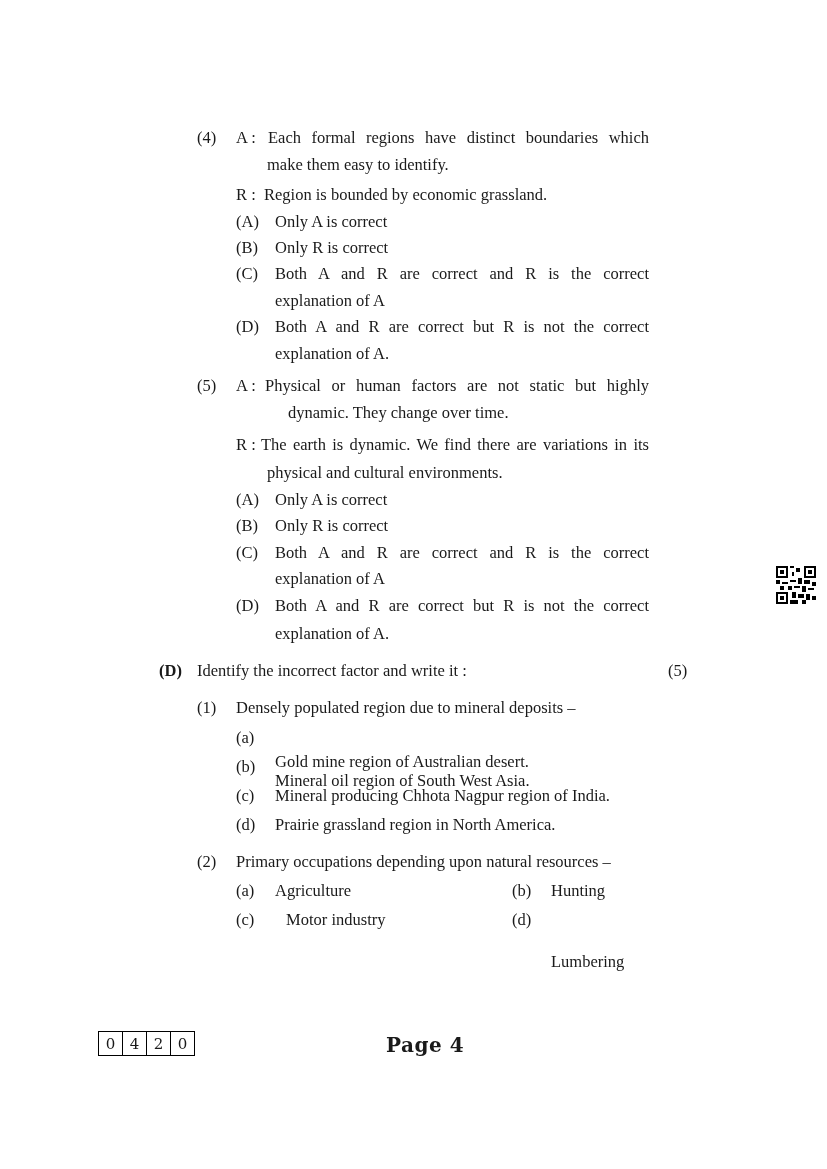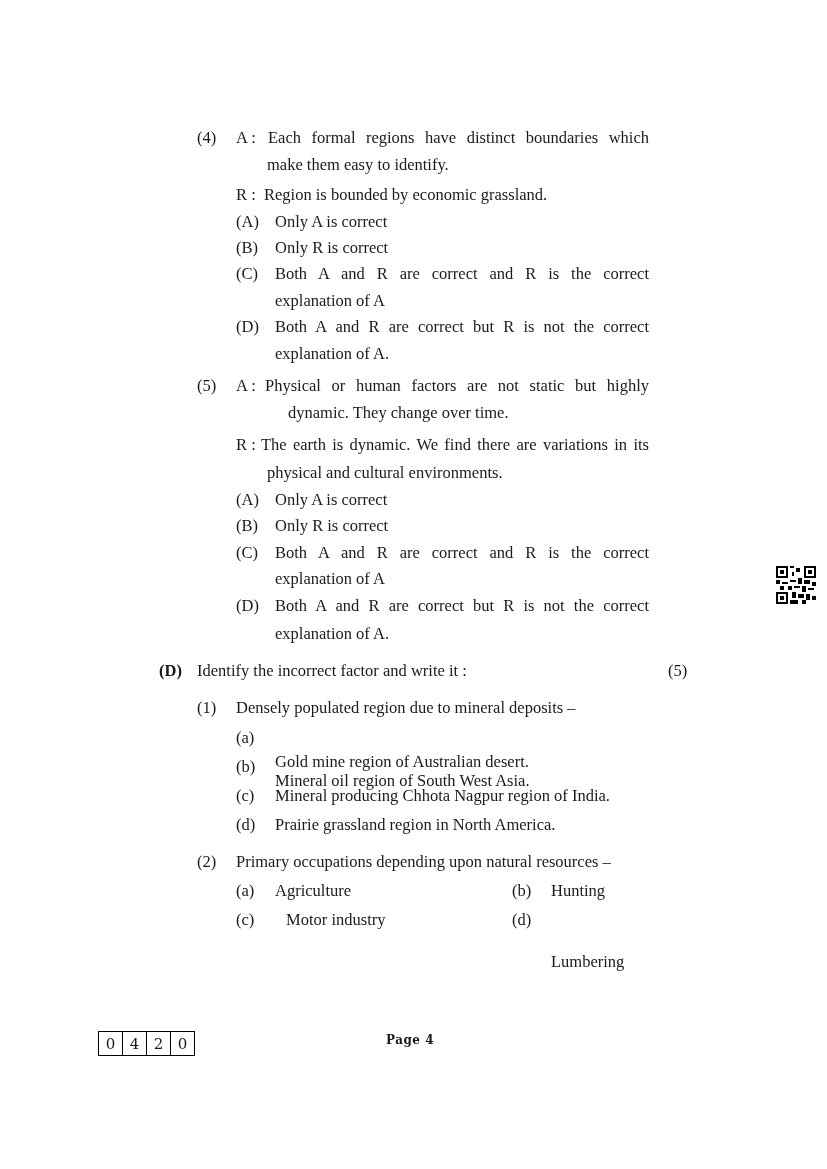--- a/index.html
+++ b/index.html
@@ -6,21 +6,21 @@
   body { width:827px; height:1169px; position:relative; overflow:hidden;
          font-family:"Liberation Serif","DejaVu Serif",serif; color:#1a1a1a; font-size:16.5px; }
   .abs { position:absolute; white-space:nowrap; }
   .just { position:absolute; text-align:justify; text-align-last:justify; white-space:nowrap; }
   .bold { font-weight:bold; }
   .qr { position:absolute; left:776px; top:566px; width:40px; height:38px; }
   .code-box { position:absolute; left:98px; top:1031px; display:flex; border:1.5px solid #000; }
   .code-box span { width:23px; height:23px; border-right:1.5px solid #000; display:flex; align-items:center; justify-content:center;
                    font-family:"DejaVu Serif",serif; font-size:15px; }
   .code-box span:last-child { border-right:none; }
-  .page-label { position:absolute; left:386px; top:1033px; font-family:"DejaVu Serif",serif; font-weight:bold; font-size:12px; letter-spacing:0.5px; }
+  .page-label { position:absolute; left:386px; top:1033px; font-family:"DejaVu Serif",serif; font-weight:bold; font-size:20px; letter-spacing:0.5px; }
 </style>
 </head>
 <body>
 
 <div>
   <span class="abs" style="left:197px;top:128px;">(4)</span>
   <span class="abs" style="left:236px;top:128px;">A :</span>
   <span class="just" style="left:268px;top:128px;width:381px;">Each formal regions have distinct boundaries which</span>
   <span class="abs" style="left:267px;top:155px;">make them easy to identify.</span>
   <span class="abs" style="left:236px;top:185px;">R :</span>

